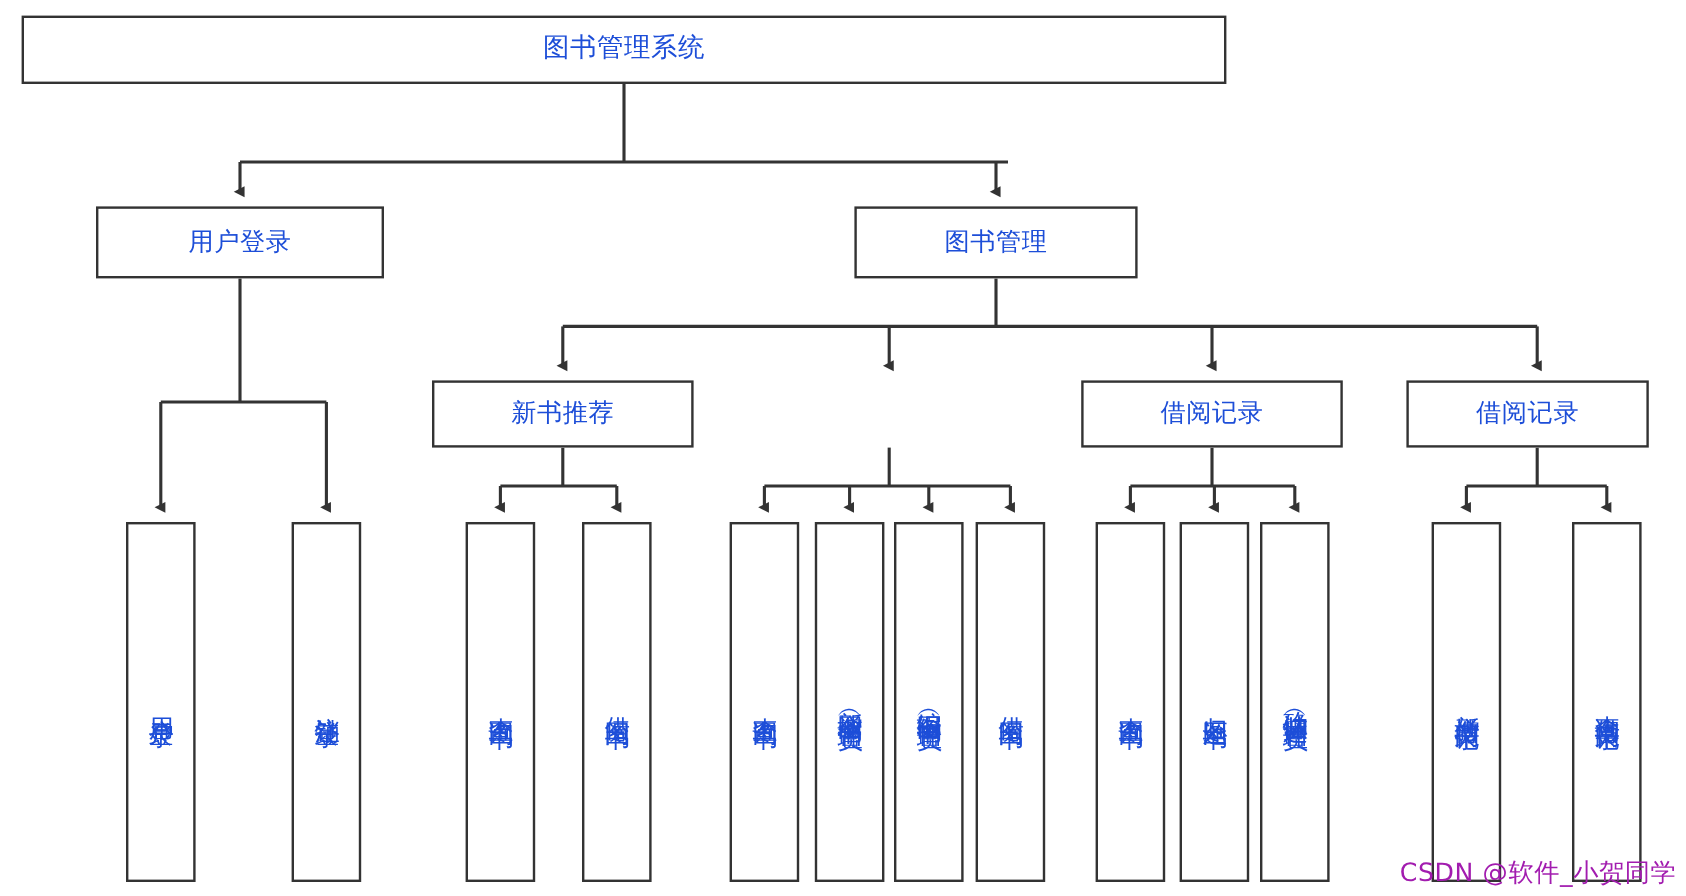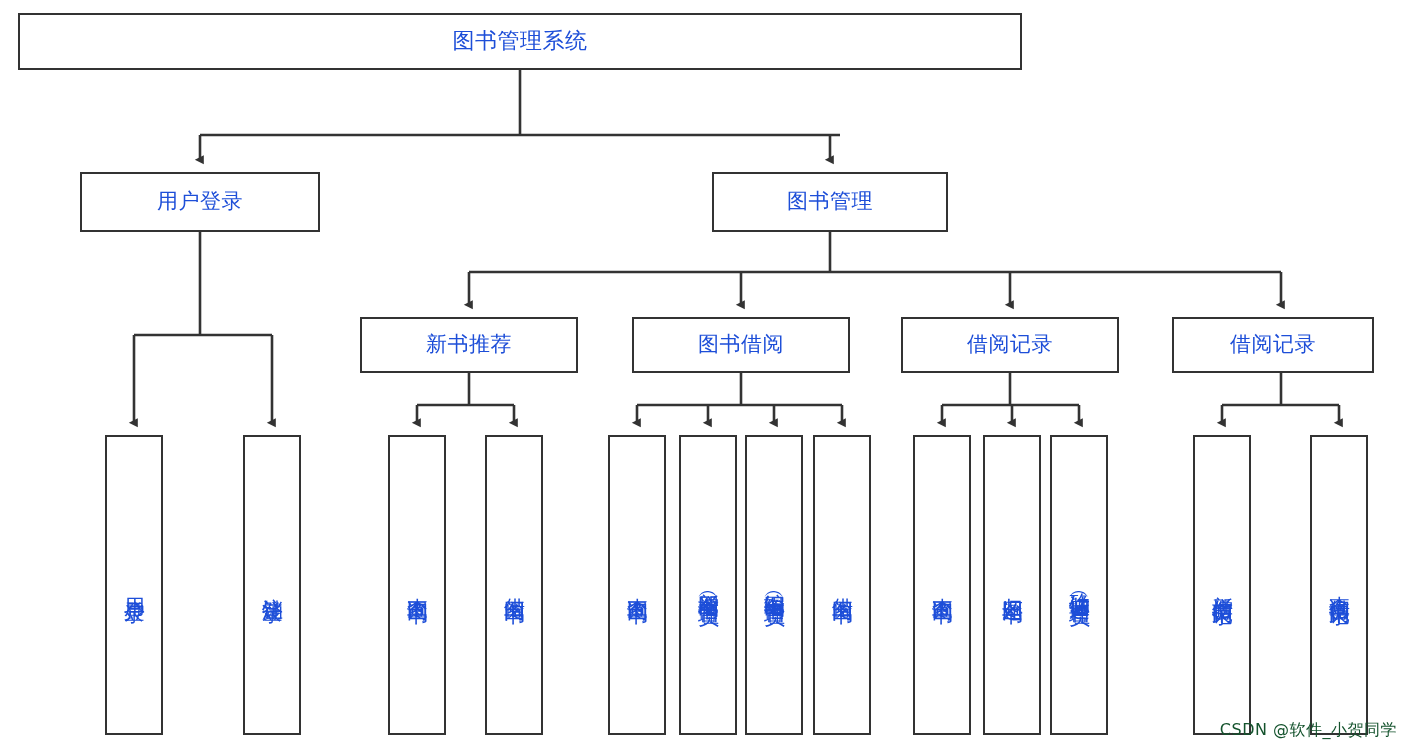--- a/index.html
+++ b/index.html
@@ -60,22 +60,22 @@
     text-orientation: upright;
     font-size: 21px;
     letter-spacing: 2px;
     line-height: 1;
     max-height: 100%;
   }
   #watermark {
     position: absolute;
     right: 8px;
     bottom: 6px;
-    font-size: 16px;
-    color: #14532d;
+    font-size: 21px;
+    color: #a21caf;
     white-space: nowrap;
     letter-spacing: 0.5px;
   }
 </style>
 </head>
 <body>
 
 <div id="canvas">
 
   <svg class="edges" viewBox="0 0 1405 747">
@@ -136,23 +136,20 @@
   <div class="node horiz" style="left:80px; top:172px; width:240px; height:60px;">
     <span class="label">用户登录</span>
   </div>
   <div class="node horiz" style="left:712px; top:172px; width:236px; height:60px;">
     <span class="label">图书管理</span>
   </div>
 
   <div class="node horiz" style="left:360px; top:317px; width:218px; height:56px;">
     <span class="label">新书推荐</span>
   </div>
-  <div class="node horiz" style="left:632px; top:317px; width:218px; height:56px;">
-    <span class="label">图书借阅</span>
-  </div>
   <div class="node horiz" style="left:901px; top:317px; width:218px; height:56px;">
     <span class="label">借阅记录</span>
   </div>
   <div class="node horiz" style="left:1172px; top:317px; width:202px; height:56px;">
     <span class="label">借阅记录</span>
   </div>
 
   <div class="node vert" style="left:105px; top:435px; width:58px; height:300px;">
     <span class="label">用户登录</span>
   </div>

